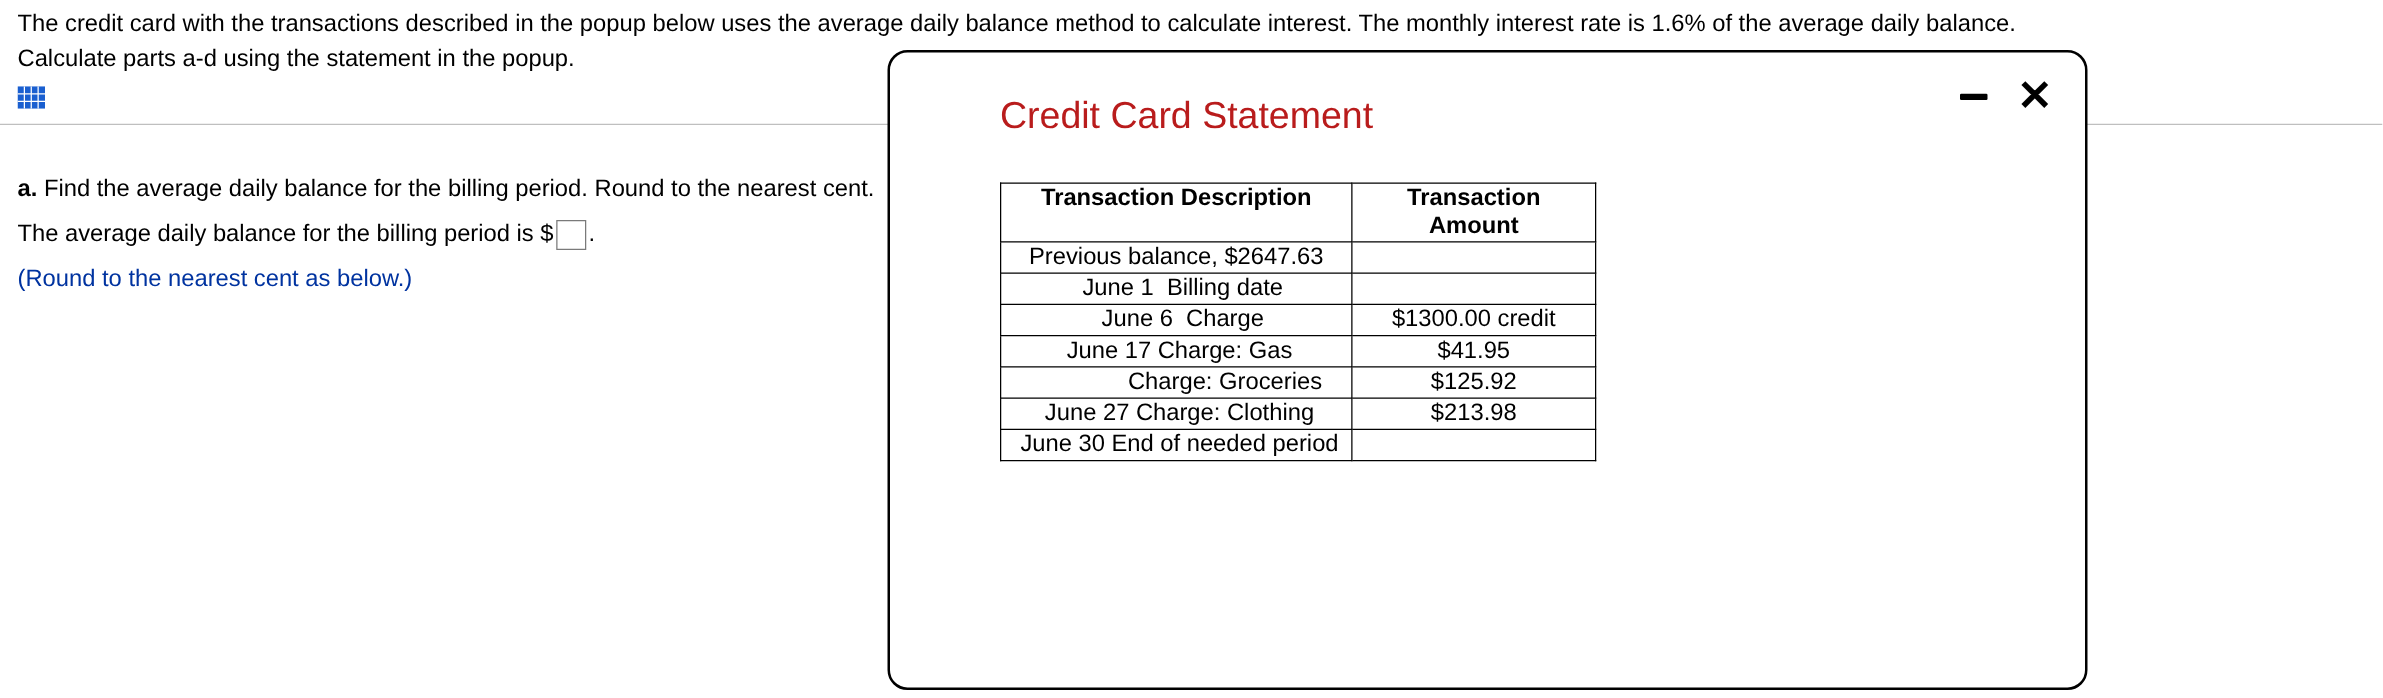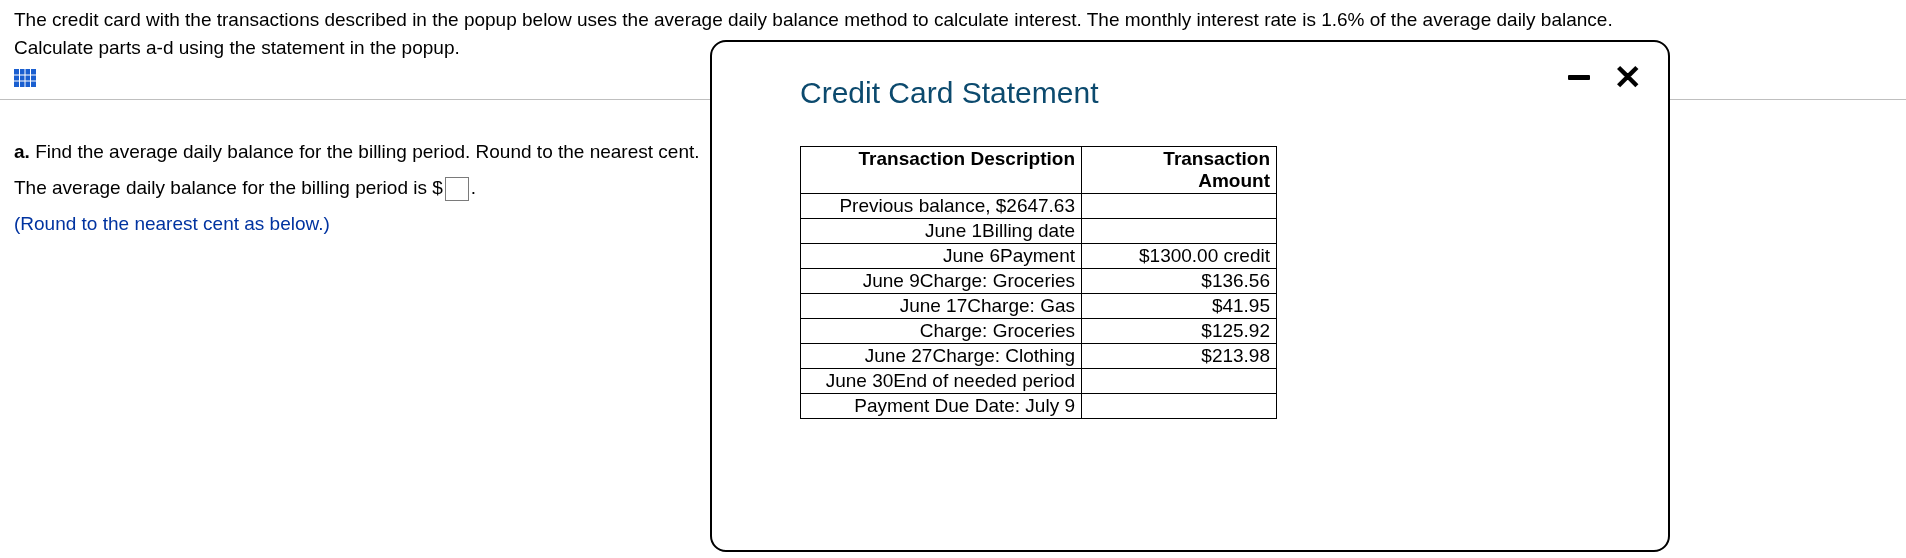--- a/index.html
+++ b/index.html
@@ -11,24 +11,24 @@
   .divider{border:none;border-top:1px solid #bfbfbf;margin:0}
   .qa{padding:34px 14px 0 14px;max-width:780px;line-height:1.9}
   .qa .bold{font-weight:bold}
   .answer-box{display:inline-block;width:22px;height:22px;border:1px solid #7a7a7a;background:#fff;vertical-align:middle;margin:0 2px}
   .hint{color:#0033a0}
   
   .popup{position:absolute;top:40px;left:710px;width:960px;height:512px;border:2px solid #000;border-radius:16px;background:#fff;box-sizing:border-box;padding:18px 30px}
   .popup-controls{position:absolute;top:18px;right:26px;display:flex;align-items:center;gap:24px}
   .minimize{width:22px;height:5px;background:#000;border-radius:1px}
   .close-x{font-size:34px;line-height:1;font-weight:bold;color:#000}
-  .popup-title{font-size:30px;color:#0c4a6e;padding:16px 0 0 58px}
+  .popup-title{font-size:30px;color:#b91c1c;padding:16px 0 0 58px}
   .stmt-wrap{padding:36px 0 0 58px}
   table.stmt{border-collapse:collapse;font-size:19px}
-  table.stmt td,table.stmt th{border:1px solid #000;padding:1px 6px;text-align:right;font-weight:normal;vertical-align:top}
+  table.stmt td,table.stmt th{border:1px solid #000;padding:1px 6px;text-align:center;font-weight:normal;vertical-align:top}
   table.stmt th{font-weight:normal}
   table.stmt .hdr{font-weight:bold}
   .col-date{width:78px;display:inline-block}
   .col-desc-cell{width:268px}
   .col-amt-cell{width:182px}
 </style>
 </head>
 <body>
 
 <div class="page">
@@ -82,45 +82,37 @@
           <tbody id="stmt-body">
             <tr>
               <td class="col-desc-cell">Previous balance, $2647.63</td>
               <td class="col-amt-cell"></td>
             </tr>
             <tr>
               <td class="col-desc-cell"><span class="col-date">June 1</span><span>Billing date</span></td>
               <td class="col-amt-cell"></td>
             </tr>
             <tr>
-              <td class="col-desc-cell"><span class="col-date">June 6</span><span>Payment</span></td>
+              <td class="col-desc-cell"><span class="col-date">June 6</span><span>Charge</span></td>
               <td class="col-amt-cell">$1300.00 credit</td>
-            </tr>
-            <tr>
-              <td class="col-desc-cell"><span class="col-date">June 9</span><span>Charge: Groceries</span></td>
-              <td class="col-amt-cell">$136.56</td>
             </tr>
             <tr>
               <td class="col-desc-cell"><span class="col-date">June 17</span><span>Charge: Gas</span></td>
               <td class="col-amt-cell">$41.95</td>
             </tr>
             <tr>
               <td class="col-desc-cell"><span class="col-date"></span><span>Charge: Groceries</span></td>
               <td class="col-amt-cell">$125.92</td>
             </tr>
             <tr>
               <td class="col-desc-cell"><span class="col-date">June 27</span><span>Charge: Clothing</span></td>
               <td class="col-amt-cell">$213.98</td>
             </tr>
             <tr>
               <td class="col-desc-cell"><span class="col-date">June 30</span><span>End of needed period</span></td>
               <td class="col-amt-cell"></td>
             </tr>
-            <tr>
-              <td class="col-desc-cell">Payment Due Date: July 9</td>
-              <td class="col-amt-cell"></td>
-            </tr>
           </tbody>
       </table>
     </div>
   </div>
 
 </div>
 
 </body></html>

